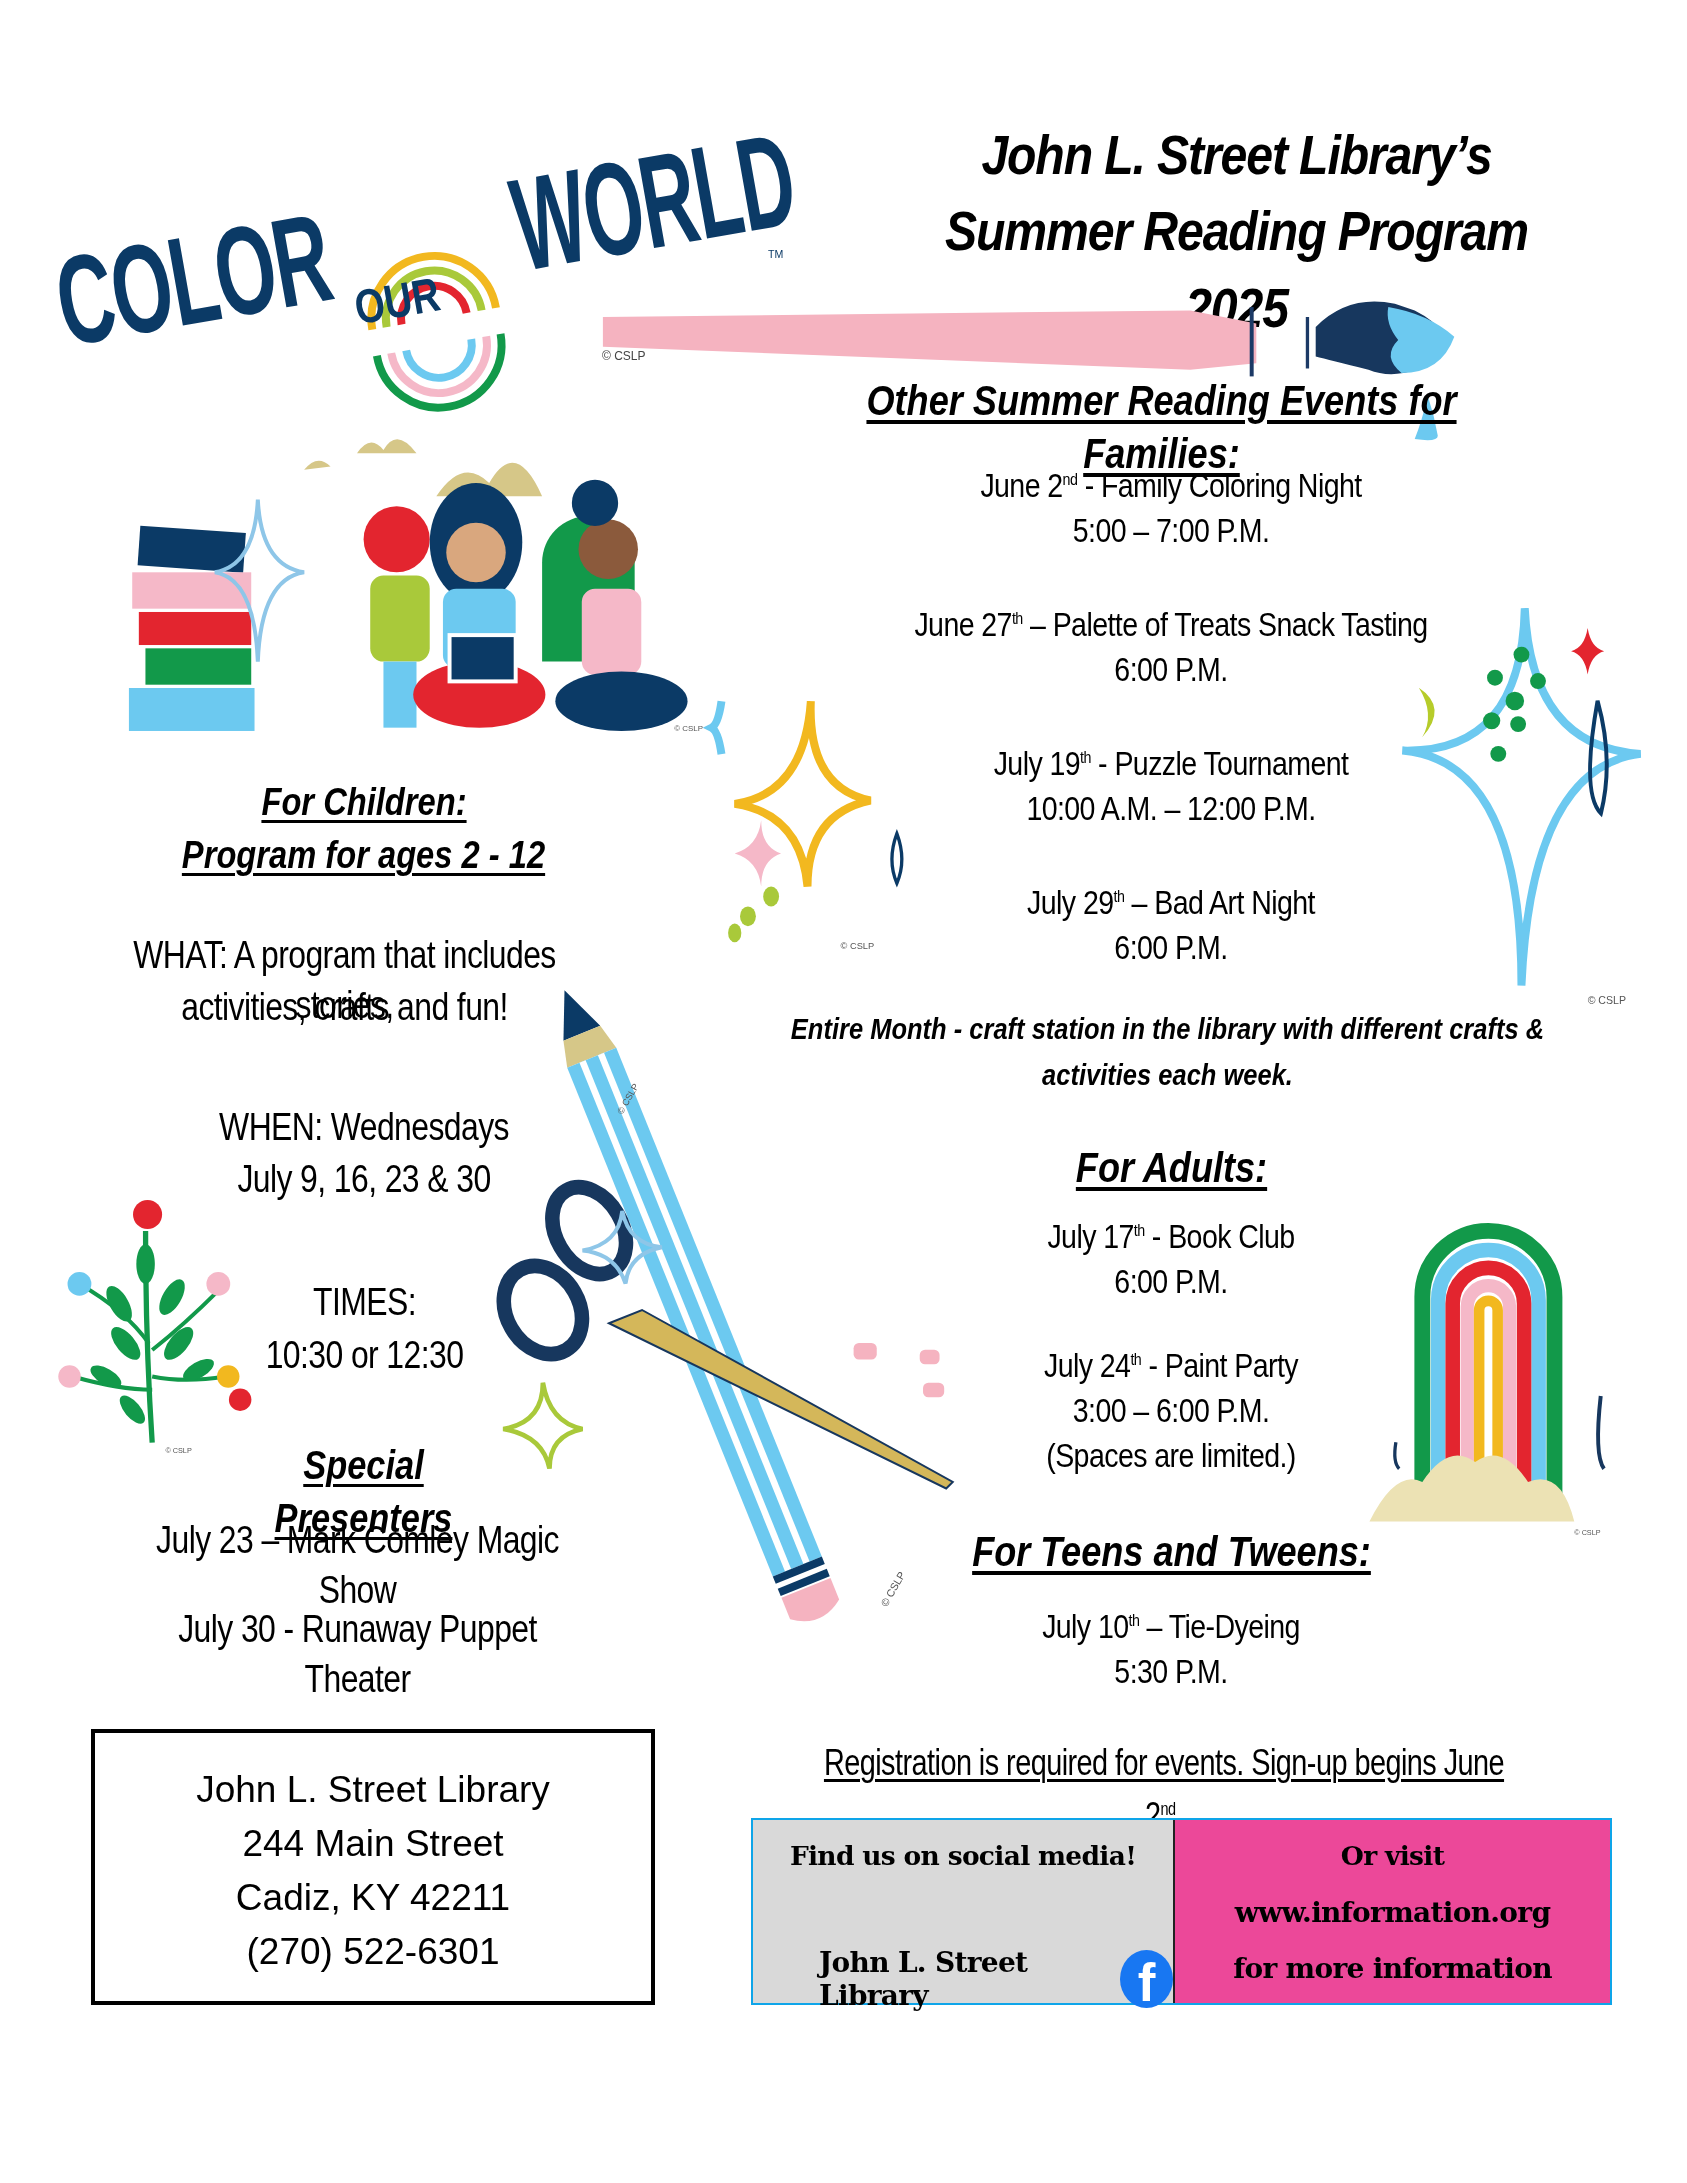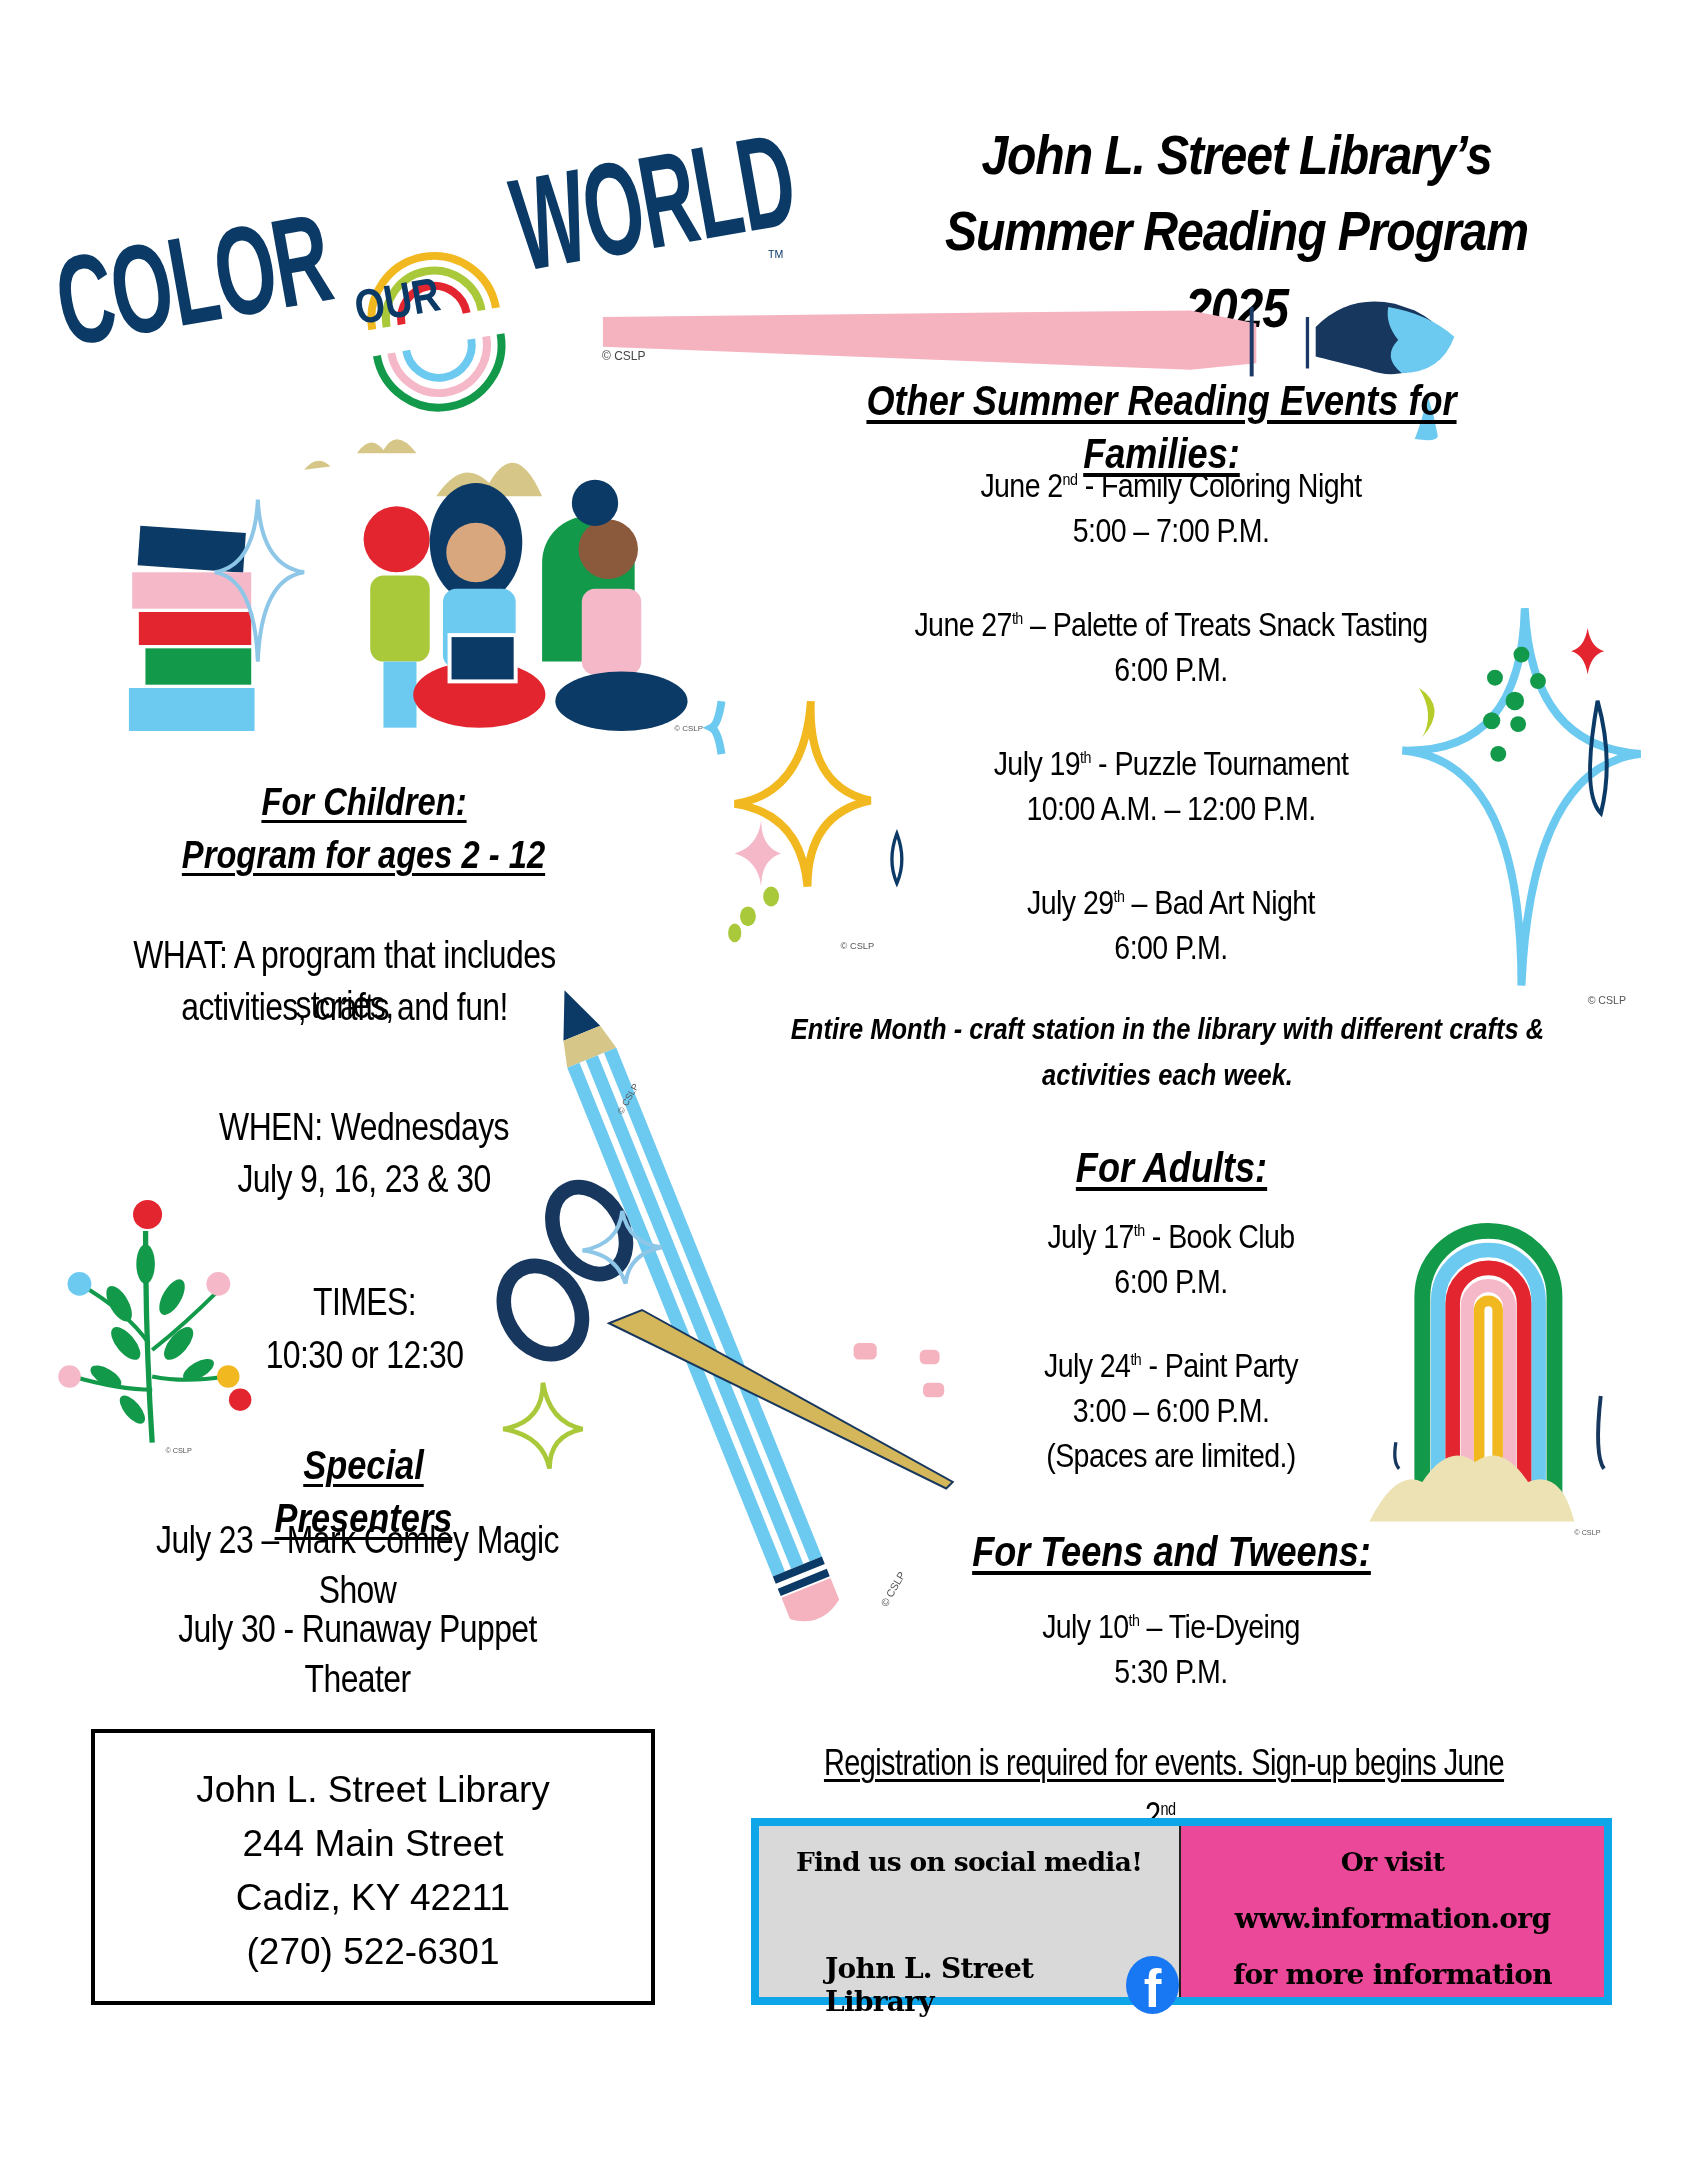--- a/index.html
+++ b/index.html
@@ -114,21 +114,21 @@
     <div>244 Main Street</div>
     <div>Cadiz, KY 42211</div>
     <div>(270) 522-6301</div>
   </div>
 </div>
 
 <div class="abs" style="left:724px; width:880px; top:1740px; text-align:center; font-size:37px; line-height:46px; text-decoration:underline; text-decoration-thickness:3.3px; text-underline-offset:4px; transform:scaleX(0.78); transform-origin:center; letter-spacing:-0.7px;">
   <span>Registration is required for events. Sign-up begins June 2</span><sup style="font-size:18.5px;">nd</sup><span>.</span>
 </div>
 
-<div class="abs" style="left:751px; top:1818px; width:861px; height:187px; border:8px solid #0ea5e9; display:flex; box-sizing:border-box;">
+<div class="abs" style="left:751px; top:1818px; width:861px; height:187px; border:2px solid #0ea5e9; display:flex; box-sizing:border-box;">
   <div style="width:420px; background:#d9d9d9; border-right:2.6px solid #222; position:relative;">
     <div class="serif-b" style="position:absolute; left:0; right:0; top:20px; text-align:center; font-size:26.5px;">Find us on social media!</div>
     <div style="position:absolute; left:66px; top:126px; display:flex; align-items:center;">
       <span class="serif-b" style="font-size:28px;">John L. Street Library</span>
       <div style="width:58px; height:58px; border-radius:50%; background:#1877f2; color:#fff; font-weight:bold; font-size:53px; line-height:65px; text-align:center; margin-left:4px; overflow:hidden;">f</div>
     </div>
   </div>
   <div style="flex:1; background:#ec4899; position:relative; text-align:center;">
     <div class="serif-b" style="position:absolute; left:0; right:0; top:20px; font-size:26.5px;">Or visit</div>
     <div class="serif-b" style="position:absolute; left:0; right:0; top:76px; font-size:28px;">www.information.org</div>

